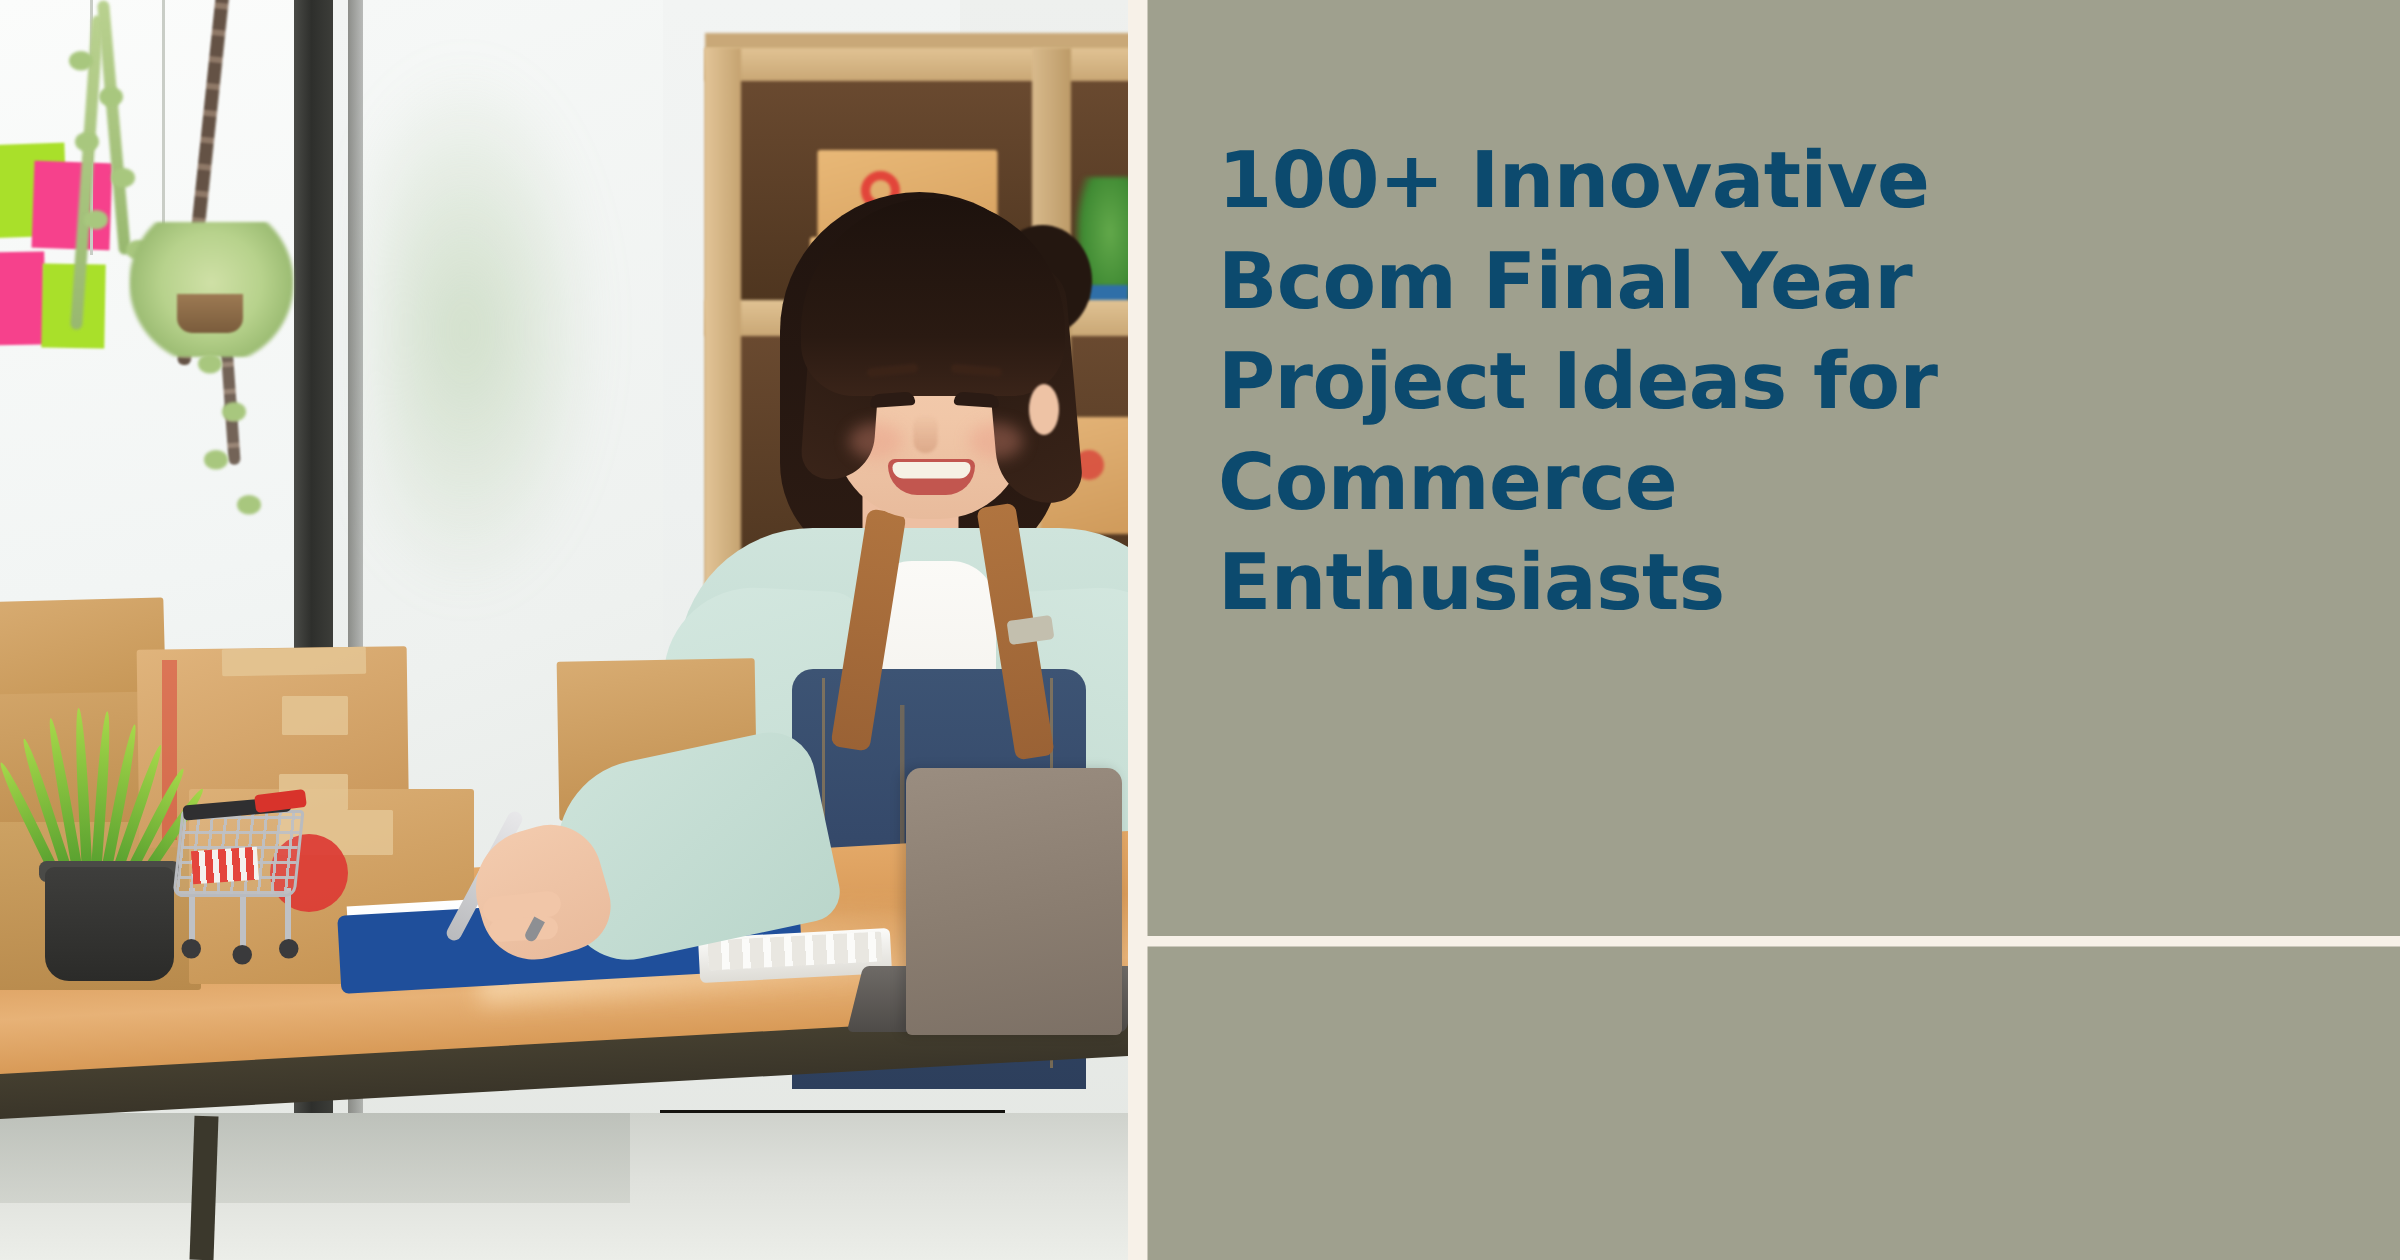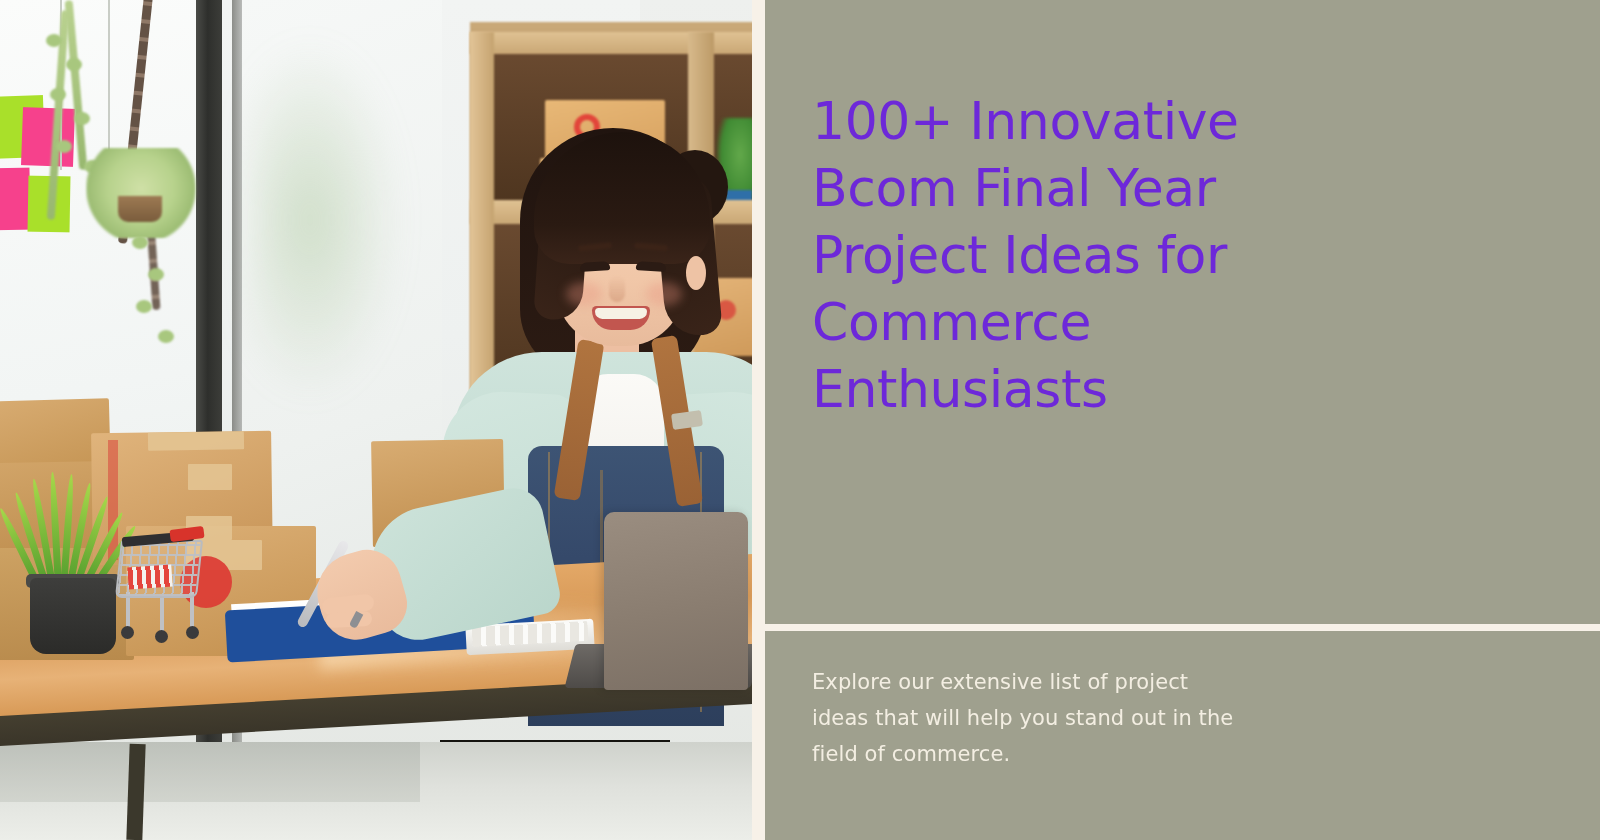--- a/index.html
+++ b/index.html
@@ -482,23 +482,23 @@
   .panel-top {
     left:765px; top:0; width:835px; height:624px;
   }
   .panel-bottom {
     left:765px; top:631px; width:835px; height:209px;
   }
   .headline {
     position:absolute;
     left:812px; top:88px;
     width:520px;
-    color:#6d28d9;
+    color:#0c4a6e;
     font-family:"DejaVu Sans", sans-serif;
-    font-weight:normal;
+    font-weight:bold;
     font-size:52px;
     line-height:67px;
     letter-spacing:-0.4px;
   }
   .blurb {
     position:absolute;
     left:812px; top:664px;
     width:430px;
     color:#f3eee2;
     font-family:"DejaVu Sans", sans-serif;
@@ -665,15 +665,14 @@
   </div>
 
   <div class="gap-vertical"></div>
 
   <div class="panel panel-top"></div>
   <div class="divider-h"></div>
   <div class="panel panel-bottom"></div>
 
   <h1 class="headline">100+ Innovative Bcom Final Year Project Ideas for Commerce Enthusiasts</h1>
 
-  <p class="blurb">Explore our extensive list of project ideas that will help you stand out in the field of commerce.</p>
 
 </div>
 
 </body></html>

